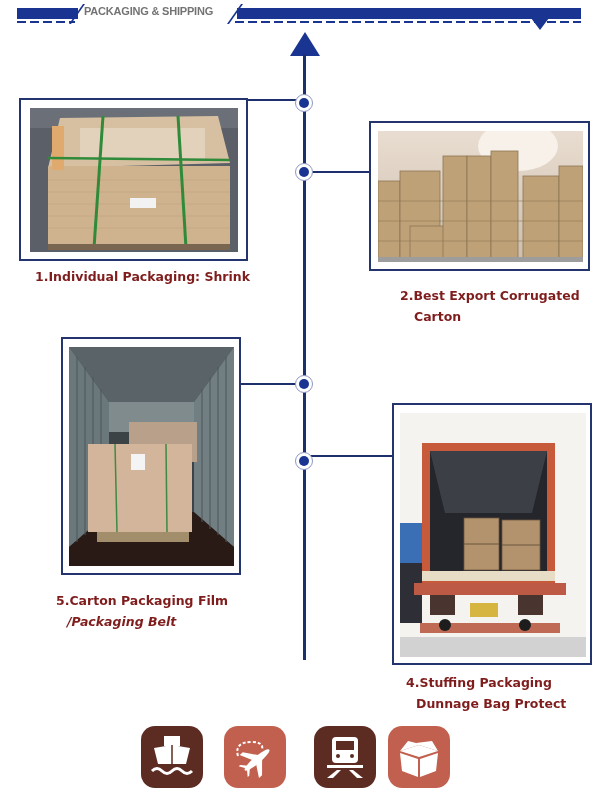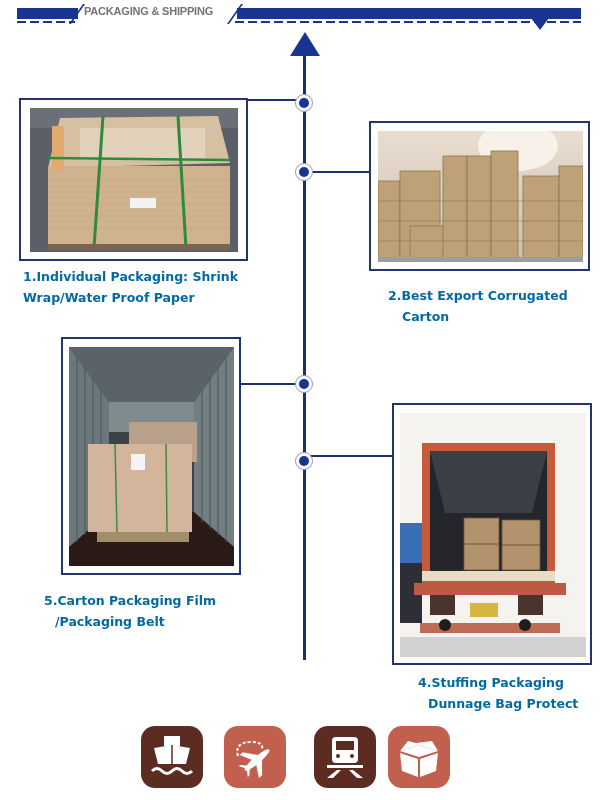--- a/index.html
+++ b/index.html
@@ -24,21 +24,21 @@
     border: 1px solid #8e97c3; background: #fff; }
   .tl-node::after { content: ""; position: absolute; left: 3px; top: 3px; width: 10px; height: 10px;
     border-radius: 50%; background: #1a3591; }
   .tl-conn { position: absolute; height: 2px; background: #1e2f6e; }
 
   
   .card { position: absolute; border: 2px solid #24346f; background: #fff; }
   .photo { position: absolute; overflow: hidden; }
 
   .caption { position: absolute; font-family: "DejaVu Sans", sans-serif; font-weight: bold;
-    font-size: 12.5px; color: #0369a1; line-height: 21px; white-space: nowrap; }
+    font-size: 12.5px; color: #7f1d1d; line-height: 21px; white-space: nowrap; margin-left: 12px; }
   .caption .ind { display: block; }
 
   
   .icon-tile { position: absolute; top: 726px; width: 62px; height: 62px; border-radius: 14px;
     display: flex; align-items: center; justify-content: center; }
   .dark { background: #5c2b22; }
   .light { background: #c2604f; }
 </style>
 </head>
 <body>
@@ -88,21 +88,20 @@
       <line x1="73" y1="8" x2="64" y2="140" stroke="#2f8a3a" stroke-width="3"></line>
       <line x1="148" y1="8" x2="156" y2="140" stroke="#2f8a3a" stroke-width="3"></line>
       <line x1="18" y1="50" x2="200" y2="52" stroke="#2f8a3a" stroke-width="2.5"></line>
       <rect x="100" y="90" width="26" height="10" fill="#f2f2f2"></rect>
       <rect x="18" y="136" width="182" height="6" fill="#7a6650"></rect>
     </svg>
   </div>
 </div>
 <div class="caption" style="left:23px;top:266px;">
   <span class="ind">1.Individual Packaging: Shrink</span>
-  <span class="ind">Wrap/Water Proof Paper</span>
 </div>
 
 <div class="card" style="left:369px;top:121px;width:221px;height:150px;">
   <div class="photo" style="left:7px;top:8px;width:205px;height:131px;">
     <svg width="205" height="131" viewBox="0 0 205 131">
       <defs>
           <linearGradient id="wall" x1="0" y1="0" x2="0" y2="1">
         <stop offset="0" stop-color="#e9ddd1"></stop>
             <stop offset="1" stop-color="#cdbfae"></stop>
           </linearGradient>
@@ -156,21 +155,21 @@
       <rect x="19" y="97" width="104" height="88" fill="#d2b59a"></rect>
       <rect x="62" y="107" width="14" height="16" fill="#f4f4f4"></rect>
       <line x1="46" y1="97" x2="48" y2="185" stroke="#3f8a44" stroke-width="1.5"></line>
       <line x1="97" y1="97" x2="98" y2="185" stroke="#3f8a44" stroke-width="1.5"></line>
       <rect x="28" y="185" width="92" height="10" fill="#a28e6a"></rect>
     </svg>
   </div>
 </div>
 <div class="caption" style="left:44px;top:590px;">
   <span class="ind">5.Carton Packaging Film</span>
-  <span class="ind" style="padding-left:11px;">/Packaging Belt</span>
+  <span class="ind" style="padding-left:11px;font-style:italic;">/Packaging Belt</span>
 </div>
 
 <div class="card" style="left:392px;top:403px;width:200px;height:262px;">
   <div class="photo" style="left:6px;top:8px;width:186px;height:244px;">
     <svg width="186" height="244" viewBox="0 0 186 244">
       <rect width="186" height="244" fill="#f4f3f0"></rect>
       <rect x="0" y="110" width="22" height="40" fill="#3a6fb5"></rect>
       <rect x="0" y="150" width="22" height="60" fill="#2e2e36"></rect>
       <rect x="22" y="30" width="133" height="140" fill="#c85a3c"></rect>
       <rect x="30" y="38" width="117" height="125" fill="#24262c"></rect>
@@ -184,21 +183,21 @@
       <rect x="30" y="182" width="25" height="20" fill="#4a3430"></rect>
       <rect x="118" y="182" width="25" height="20" fill="#4a3430"></rect>
       <rect x="70" y="190" width="28" height="14" fill="#d6b640"></rect>
       <rect x="20" y="210" width="140" height="10" fill="#bf6a55"></rect>
       <circle cx="45" cy="212" r="6" fill="#1d1d1d"></circle>
         <circle cx="125" cy="212" r="6" fill="#1d1d1d"></circle>
       <rect x="0" y="224" width="186" height="20" fill="#d2d2d2"></rect>
     </svg>
   </div>
 </div>
-<div class="caption" style="left:418px;top:672px;">
+<div class="caption" style="left:394px;top:672px;">
   <span class="ind">4.Stuffing Packaging</span>
   <span class="ind" style="padding-left:10px;text-align:right;">Dunnage Bag Protect</span>
 </div>
 
 <div class="icon-tile dark" style="left:141px;">
   <svg width="44" height="46" viewBox="0 0 44 46">
     <rect x="14" y="2" width="16" height="10" fill="#fff"></rect>
     <polygon points="4,14 22,11 40,14 36,30 8,30" fill="#fff"></polygon>
     <line x1="22" y1="11" x2="22" y2="30" stroke="#5c2b22" stroke-width="1.5"></line>
     <path d="M2 37 q5 -5 10 0 t10 0 t10 0 t10 0" fill="none" stroke="#fff" stroke-width="3"></path>

